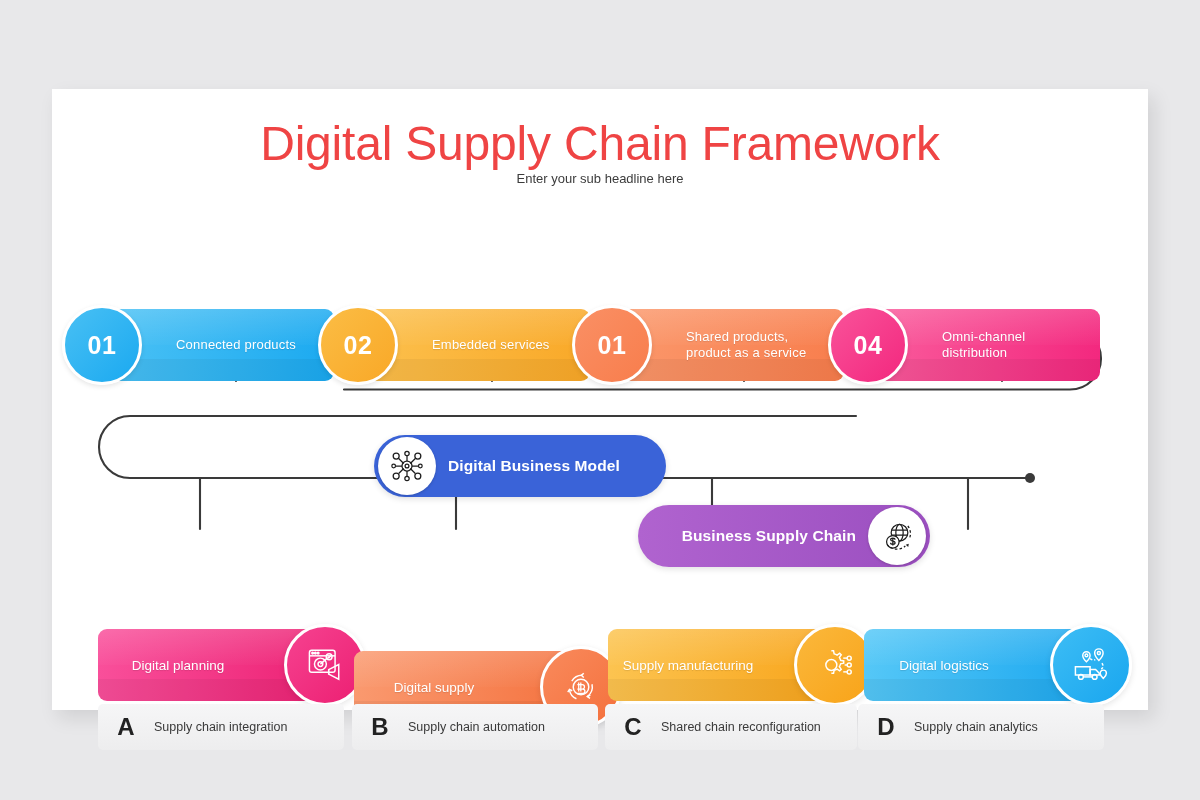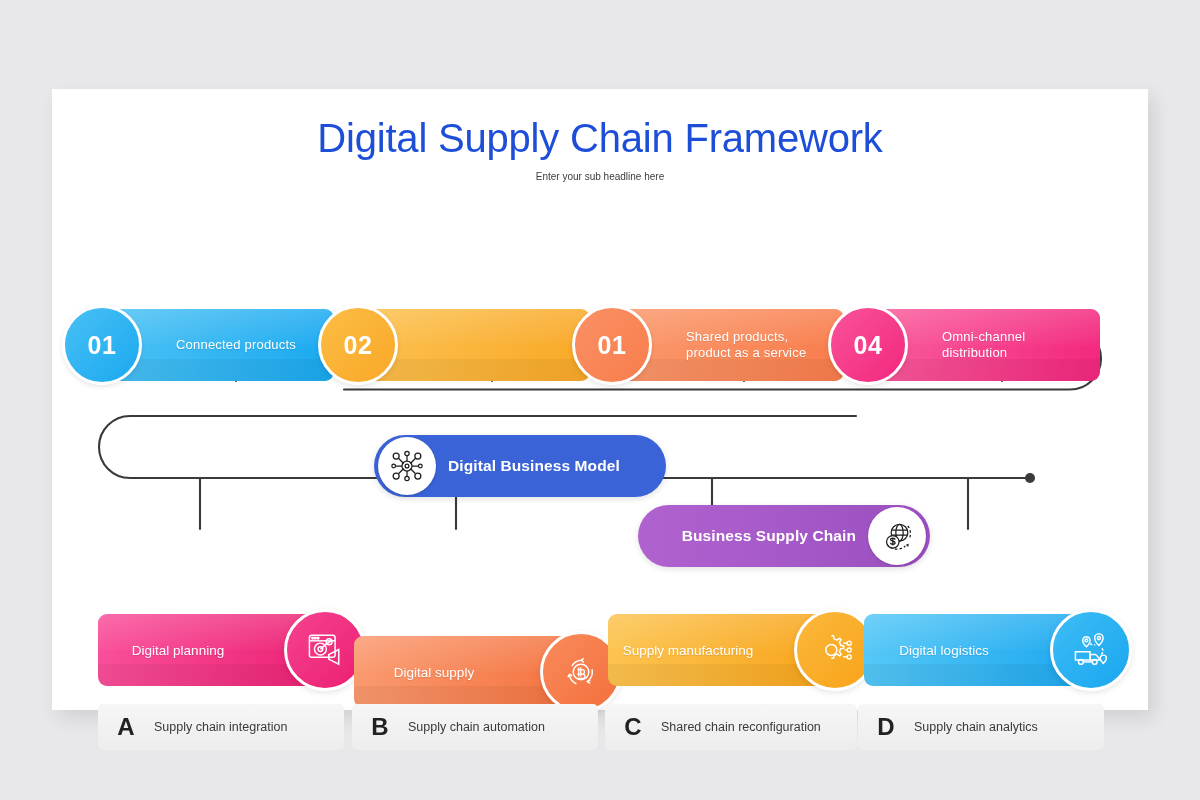--- a/index.html
+++ b/index.html
@@ -16,27 +16,27 @@
     left: 52px; top: 89px;
     width: 1096px; height: 621px;
     background: #ffffff;
     box-shadow: 6px 8px 18px rgba(0,0,0,0.10);
   }
 
   
   .title {
     position: absolute; left: 0; top: 27px; width: 100%;
     text-align: center;
-    font-size: 40px; font-weight: 400; color: #1d4ed8;
+    font-size: 48px; font-weight: 400; color: #ef4444;
     letter-spacing: -0.2px;
   }
   .subtitle {
     position: absolute; left: 0; top: 82px; width: 100%;
     text-align: center;
-    font-size: 10px; font-weight: 400; color: #3c3c3c;
+    font-size: 13px; font-weight: 400; color: #3c3c3c;
   }
 
   
   .card {
     position: absolute;
     width: 236px; height: 72px;
     border-radius: 9px;
     color: #fff;
   }
   .card .sheen {
@@ -66,21 +66,21 @@
     position: absolute; left: -36px; top: -4px;
     width: 80px; height: 80px; border-radius: 50%;
     border: 3px solid #ffffff;
     display: flex; align-items: center; justify-content: center;
     font-size: 25px; font-weight: 700; color: #fff;
     letter-spacing: 0.5px;
     box-shadow: 0 2px 5px rgba(0,0,0,0.10);
   }
 
   
-  .bot-card { top: 525px; padding-left: 24px; }
+  .bot-card { top: 540px; padding-left: 24px; }
   .bot-card .label {
     position: absolute; left: 10px; top: 0; right: 86px; height: 72px;
     display: flex; align-items: center; justify-content: center;
     font-size: 13.5px; font-weight: 400;
     text-shadow: 0 1px 1px rgba(0,0,0,0.12);
   }
   .icon-circle {
     position: absolute; right: -32px; top: -5px;
     width: 82px; height: 82px; border-radius: 50%;
     border: 3px solid #ffffff;
@@ -175,20 +175,21 @@
       <div class="sheen"></div>
         <div class="body-shade"></div>
       <div class="label">Connected  products</div>
       <div class="num-circle" style="background:linear-gradient(135deg,#49c0f4,#1aa9f0);">01</div>
     </div>
 
     <div class="card top-card" style="left:302px;">
       <div style="position:absolute;inset:0;border-radius:9px;background:linear-gradient(100deg,#fcc250,#f9a827);"></div>
       <div class="sheen"></div>
         <div class="body-shade"></div>
+      <div class="label">Embedded services</div>
       <div class="num-circle" style="background:linear-gradient(135deg,#fbbd45,#f9a827);">02</div>
     </div>
 
     <div class="card top-card" style="left:556px;">
       <div style="position:absolute;inset:0;border-radius:9px;background:linear-gradient(100deg,#fb9a6e,#f87d4c);"></div>
       <div class="sheen"></div>
         <div class="body-shade"></div>
       <div class="label">Shared products,
 product as a service</div>
       <div class="num-circle" style="background:linear-gradient(135deg,#fa9065,#f87d4c);">01</div>

